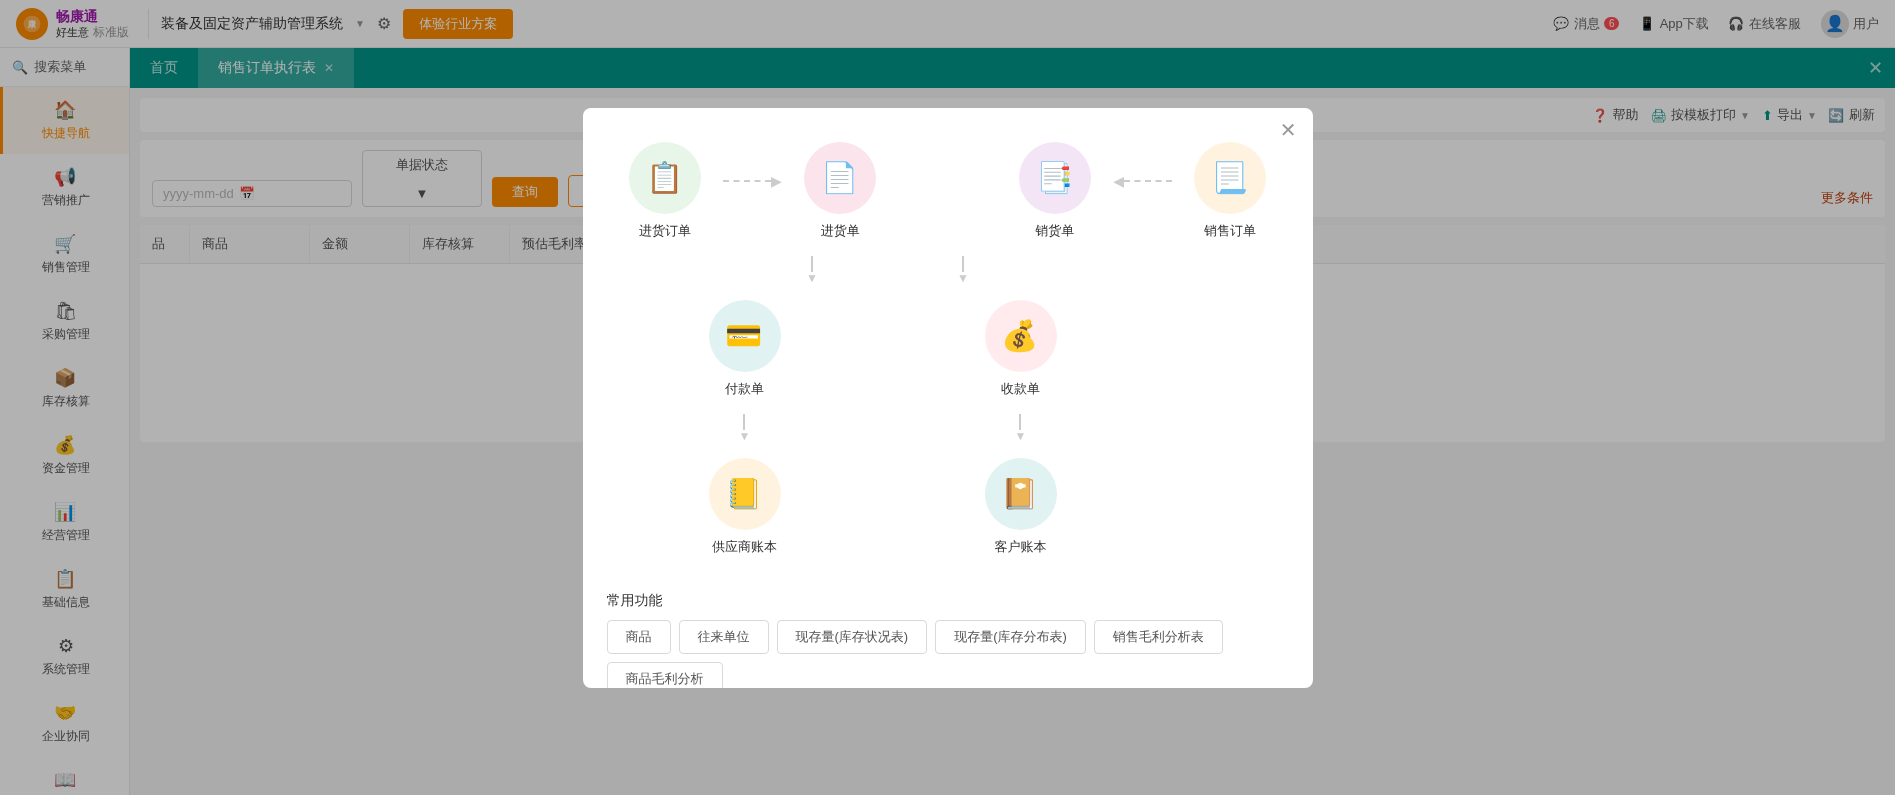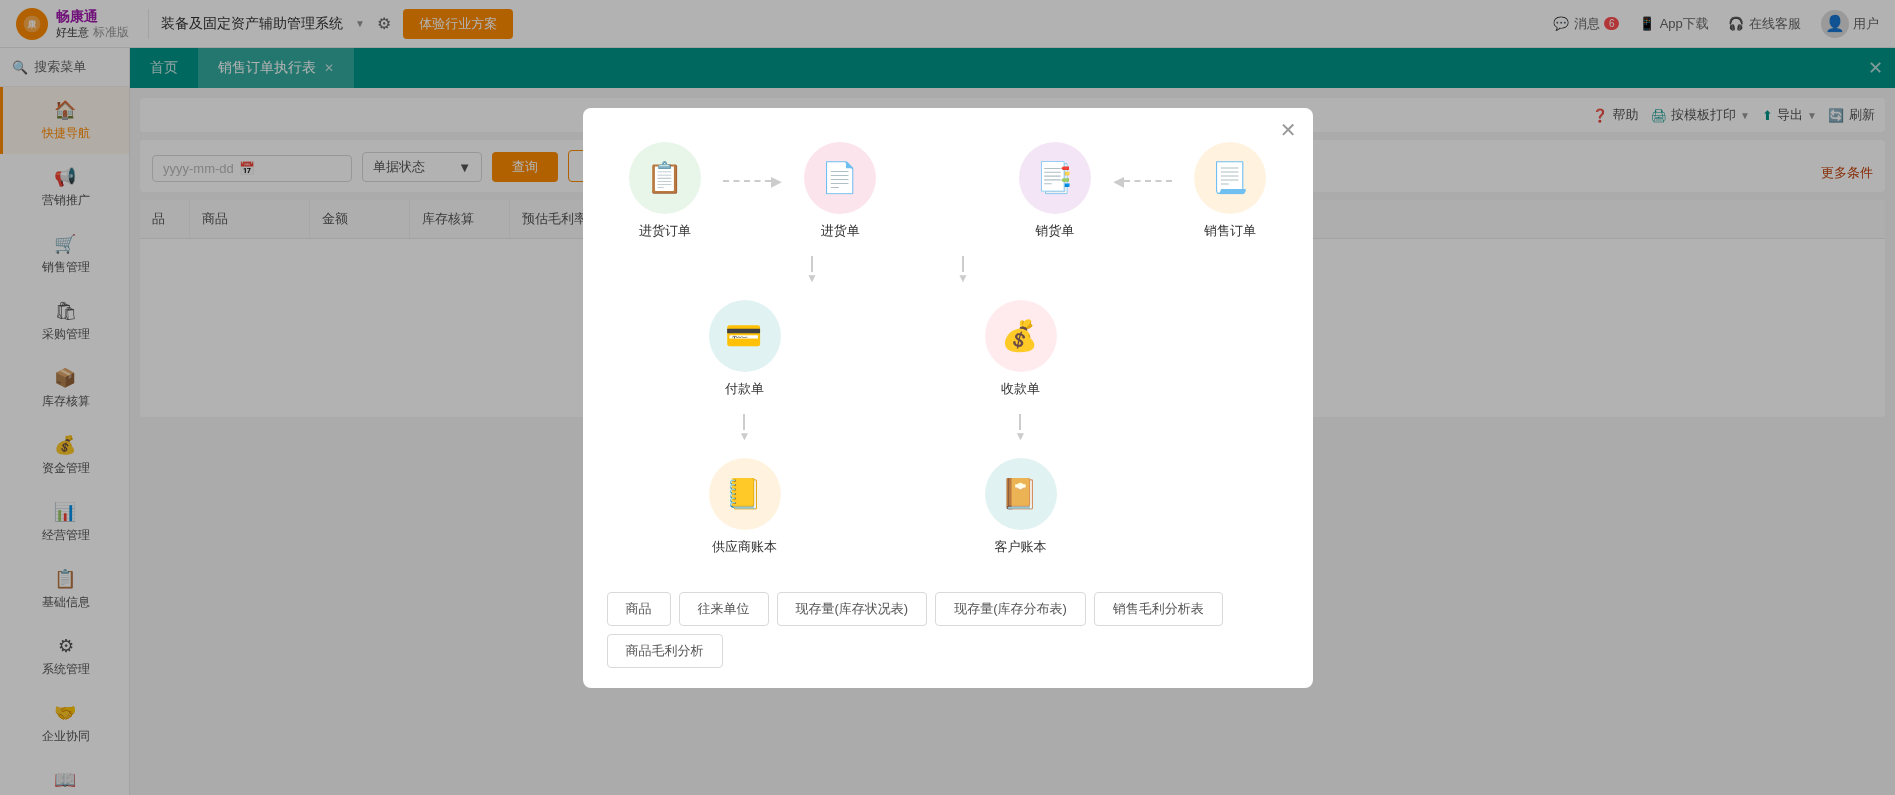--- a/index.html
+++ b/index.html
@@ -48,21 +48,21 @@
     .page-content { flex: 1; background: #f5f5f5; overflow: auto; padding: 10px; position: relative; }
 
     
     .page-toolbar { display: flex; align-items: center; justify-content: flex-end; gap: 12px; padding: 8px 10px; background: #fff; margin-bottom: 8px; border-radius: 4px; }
     .toolbar-btn { display: flex; align-items: center; gap: 4px; color: #555; font-size: 13px; cursor: pointer; }
     .toolbar-btn .icon { color: #009688; }
 
     
     .filter-bar { background: #fff; padding: 10px 12px; border-radius: 4px; margin-bottom: 8px; display: flex; align-items: flex-end; gap: 10px; flex-wrap: wrap; }
     .filter-input { border: 1px solid #d9d9d9; border-radius: 4px; padding: 5px 10px; font-size: 13px; display: flex; align-items: center; gap: 6px; min-width: 200px; color: #bbb; }
-    .filter-select { border: 1px solid #d9d9d9; border-radius: 4px; padding: 5px 10px; font-size: 13px; display: flex; align-items: center; gap: 6px; min-width: 120px; color: #555; }
+    .filter-select { border: 1px solid #d9d9d9; border-radius: 4px; padding: 5px 10px; font-size: 13px; display: flex; align-items: center; gap: 6px; min-width: 120px; color: #555; flex-direction: column; }
     .btn-search { background: #ff8c00; color: white; padding: 6px 20px; border-radius: 4px; cursor: pointer; font-size: 13px; border: none; }
     .btn-set { background: #fff; border: 1px solid #ff8c00; color: #ff8c00; padding: 6px 14px; border-radius: 4px; cursor: pointer; font-size: 13px; }
     .filter-more { color: #c2410c; font-size: 13px; cursor: pointer; }
 
     
     .table-container { background: #fff; border-radius: 4px; overflow: hidden; }
     .table-header { display: flex; background: #fafafa; border-bottom: 1px solid #e8e8e8; }
     .th { padding: 10px 12px; font-size: 13px; color: #555; font-weight: 500; border-right: 1px solid #f0f0f0; white-space: nowrap; }
     .no-data { display: flex; align-items: center; justify-content: center; padding: 80px; color: #999; font-size: 14px; }
 
@@ -366,20 +366,21 @@
                 <div class="flow-item" style="margin-right:130px;">
                   <div class="flow-circle teal">
                     <span style="font-size:30px;color:#009688;">📔</span>
                   </div>
                   <span class="flow-label">客户账本</span>
                 </div>
               </div>
             </div>
 
             <div class="common-funcs">
+              <div class="common-funcs-title">常用功能</div>
               <div class="func-btns">
                 <button class="func-btn">商品</button>
                 <button class="func-btn">往来单位</button>
                 <button class="func-btn">现存量(库存状况表)</button>
                 <button class="func-btn">现存量(库存分布表)</button>
                 <button class="func-btn">销售毛利分析表</button>
                 <button class="func-btn">商品毛利分析</button>
               </div>
 
             </div>

